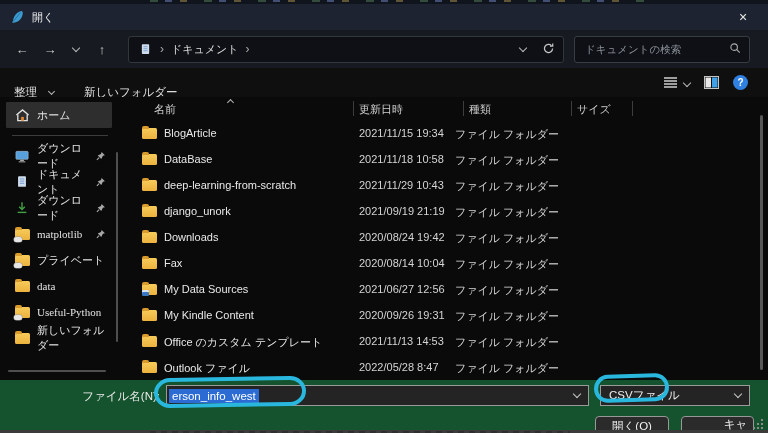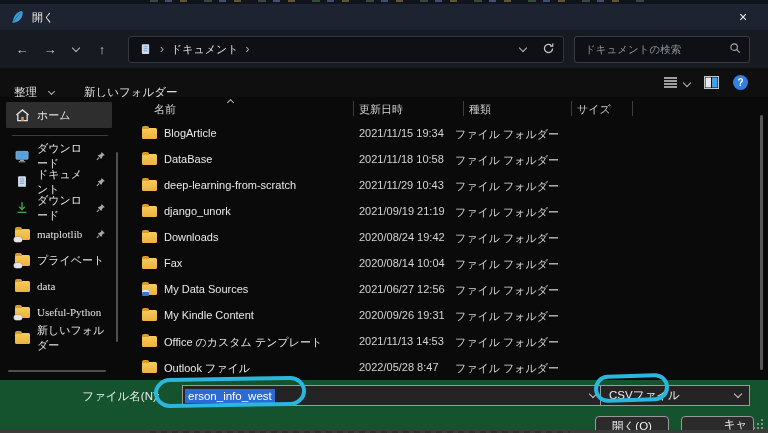--- a/index.html
+++ b/index.html
@@ -90,21 +90,21 @@
   .fname{position:absolute;left:44px;top:7px;color:#e8e8e8;}
   .fdate{position:absolute;left:239px;top:7px;color:#d4d4d4;}
   .ftype{position:absolute;left:335px;top:7px;color:#d4d4d4;}
   .list-vscroll{position:absolute;right:5px;top:18px;width:3px;height:255px;background:#575757;border-radius:2px;}
 
   
   .footer{flex:0 0 52px;background:#14532d;position:relative;}
   .fn-label{position:absolute;left:0;top:9px;width:160px;text-align:right;font-size:11.5px;color:#ececec;}
   .combo{position:absolute;top:5px;height:21px;background:#242424;border:1px solid #9a9a9a;
          display:flex;align-items:center;cursor:pointer;}
-  .fn-combo{left:166px;width:423px;margin-left:16px;}
+  .fn-combo{left:166px;width:423px;}
   .ft-combo{left:600px;width:150px;padding-left:8px;font-size:11.5px;color:#f0f0f0;}
   .fn-sel{margin-left:2px;background:#2b6bd3;color:#ffffff;font-size:11.5px;padding:1px 3px;}
   .combo-chev{margin-left:auto;margin-right:8px;width:6px;height:6px;border-right:1.3px solid #c9c9c9;
               border-bottom:1.3px solid #c9c9c9;transform:rotate(45deg);margin-top:-3px;flex:0 0 6px;}
   .btn{position:absolute;top:36px;height:20px;background:#2b2b2b;border:1px solid #989898;border-radius:4px;
        color:#f2f2f2;font-size:11.5px;cursor:pointer;font-family:inherit;padding:0;}
   .open{left:595px;width:74px;}
   .cancel{left:681px;width:73px;padding-left:36px;}
   .grip{position:absolute;right:5px;bottom:3px;width:10px;height:10px;cursor:nwse-resize;}
   .grip::before{content:"";position:absolute;right:0;bottom:0;width:2px;height:2px;background:#8a8a8a;

